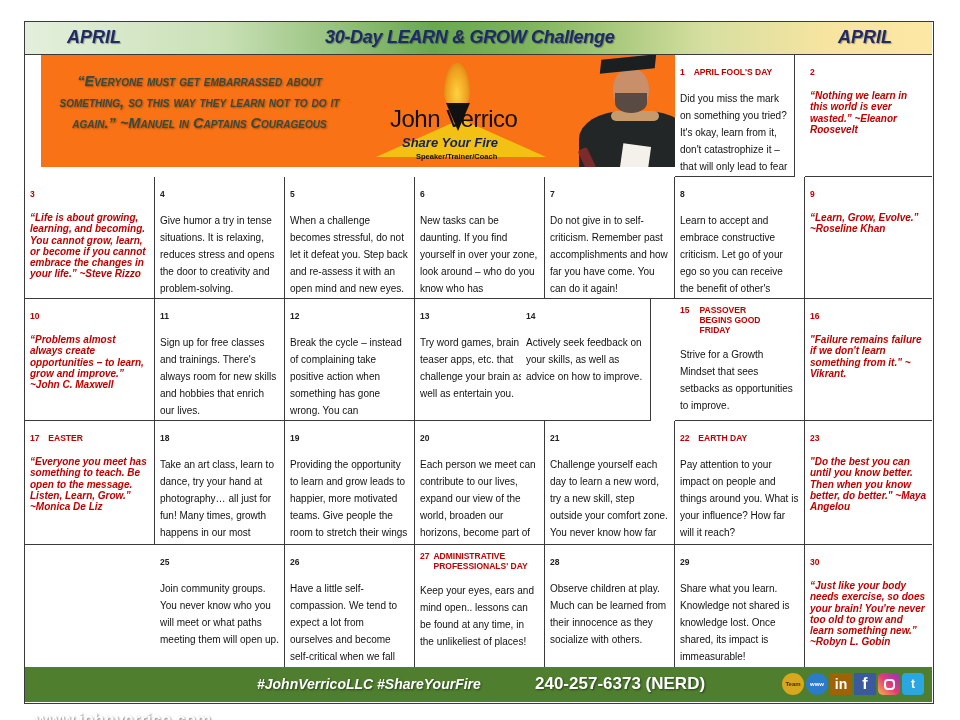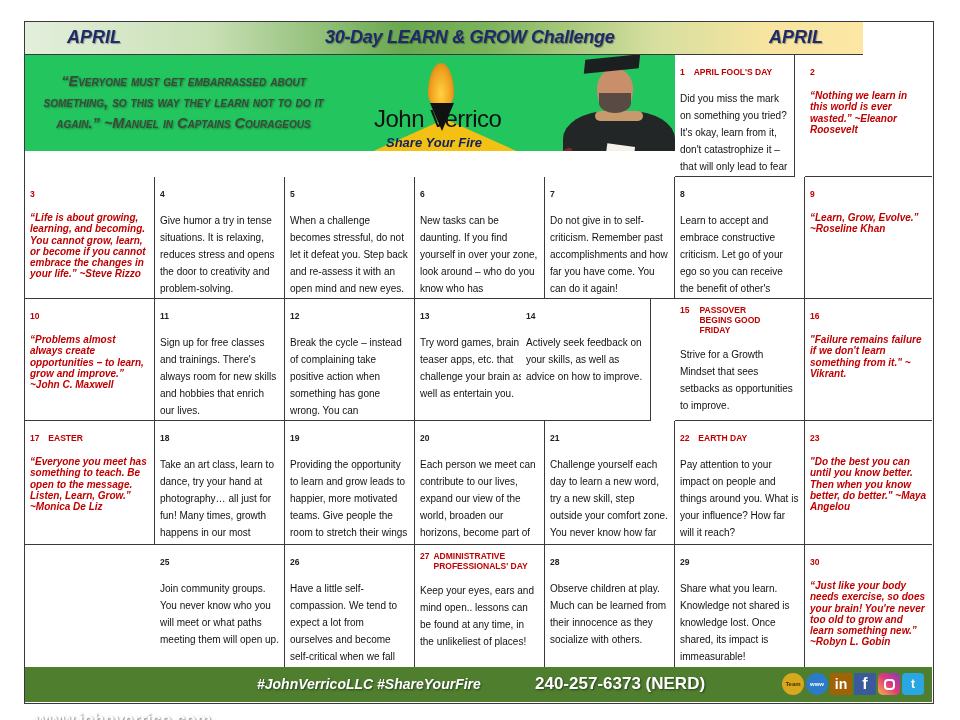--- a/index.html
+++ b/index.html
@@ -1,27 +1,27 @@
 <!DOCTYPE html>
 <html><head>
 <meta charset="utf-8">
 <style>
   html, body { margin: 0; padding: 0; background: #ffffff; }
   body { width: 960px; height: 720px; position: relative; overflow: hidden; font-family: "Liberation Sans", sans-serif; }
   .sheet { position: absolute; left: 24px; top: 21px; width: 910px; height: 683px; border: 1.5px solid #3a3a3a; box-sizing: border-box; }
 
-  .title-bar { position: absolute; left: 0; top: 0; width: 838px; height: 32px;
+  .title-bar { position: absolute; left: 0; top: 0; width: 907px; height: 32px;
     background: linear-gradient(90deg, #e4efdc 0%, #c9e0b5 22%, #6aa84f 45%, #7bb35a 55%, #d6dfa0 75%, #f6e4a0 88%, #fde7a5 100%);
     border-bottom: 1.5px solid #3a3a3a; }
   .title-bar .month { position: absolute; top: 5px; font-size: 18px; font-weight: bold; font-style: italic; color: #1f2a6b; text-shadow: 1px 1px 1px rgba(0,0,0,0.35); }
   .title-bar .month.left { left: 42px; }
   .title-bar .month.right { right: 40px; }
   .title-bar .challenge { position: absolute; left: 300px; top: 5px; font-size: 18px; font-weight: bold; font-style: italic; color: #1f2a6b; letter-spacing: -0.3px; text-shadow: 1px 1px 1px rgba(0,0,0,0.35); }
 
-  .banner { position: absolute; left: 0; top: 33px; width: 650px; height: 96px; background: #22c55e; border-right: 1.5px solid #3a3a3a; overflow: hidden; }
+  .banner { position: absolute; left: 16px; top: 33px; width: 650px; height: 112px; background: #f97316; border-right: 1.5px solid #3a3a3a; overflow: hidden; }
   .banner .quote { position: absolute; left: 16px; top: 16px; width: 285px; text-align: center; font-size: 14.5px; line-height: 21px; font-weight: bold; font-style: italic; color: #3c4a3a; font-variant: small-caps; text-shadow: 1px 1px 2px rgba(0,0,0,0.35); }
   .banner .logo { position: absolute; left: 325px; top: 8px; width: 175px; height: 110px; }
   .banner .logo .flame { position: absolute; left: 78px; top: 0px; width: 26px; height: 44px; background: radial-gradient(ellipse at 50% 70%, #ffd23f 0%, #f0a020 55%, #c46a00 100%); border-radius: 50% 50% 45% 45% / 70% 70% 30% 30%; }
   .banner .logo .torch { position: absolute; left: 80px; top: 40px; width: 0; height: 0; border-left: 12px solid transparent; border-right: 12px solid transparent; border-top: 28px solid #111; }
   .banner .logo .triangle { position: absolute; left: 10px; top: 56px; width: 0; height: 0; border-left: 85px solid transparent; border-right: 85px solid transparent; border-bottom: 38px solid #f2c114; }
   .banner .logo .name { position: absolute; left: 24px; top: 42px; font-size: 24px; color: #111; letter-spacing: -0.5px; }
   .banner .logo .tagline { position: absolute; left: 36px; top: 72px; font-size: 13px; font-weight: bold; font-style: italic; color: #11205f; }
   .banner .logo .sub { position: absolute; left: 50px; top: 89px; font-size: 7.5px; font-weight: bold; color: #111; }
   .banner .photo { position: absolute; left: 520px; top: 0px; width: 130px; height: 122px; }
   .banner .photo .cap { position: absolute; left: 40px; top: 2px; width: 54px; height: 14px; background: #1b1f1f; transform: skewX(-12deg) rotate(-6deg); }

